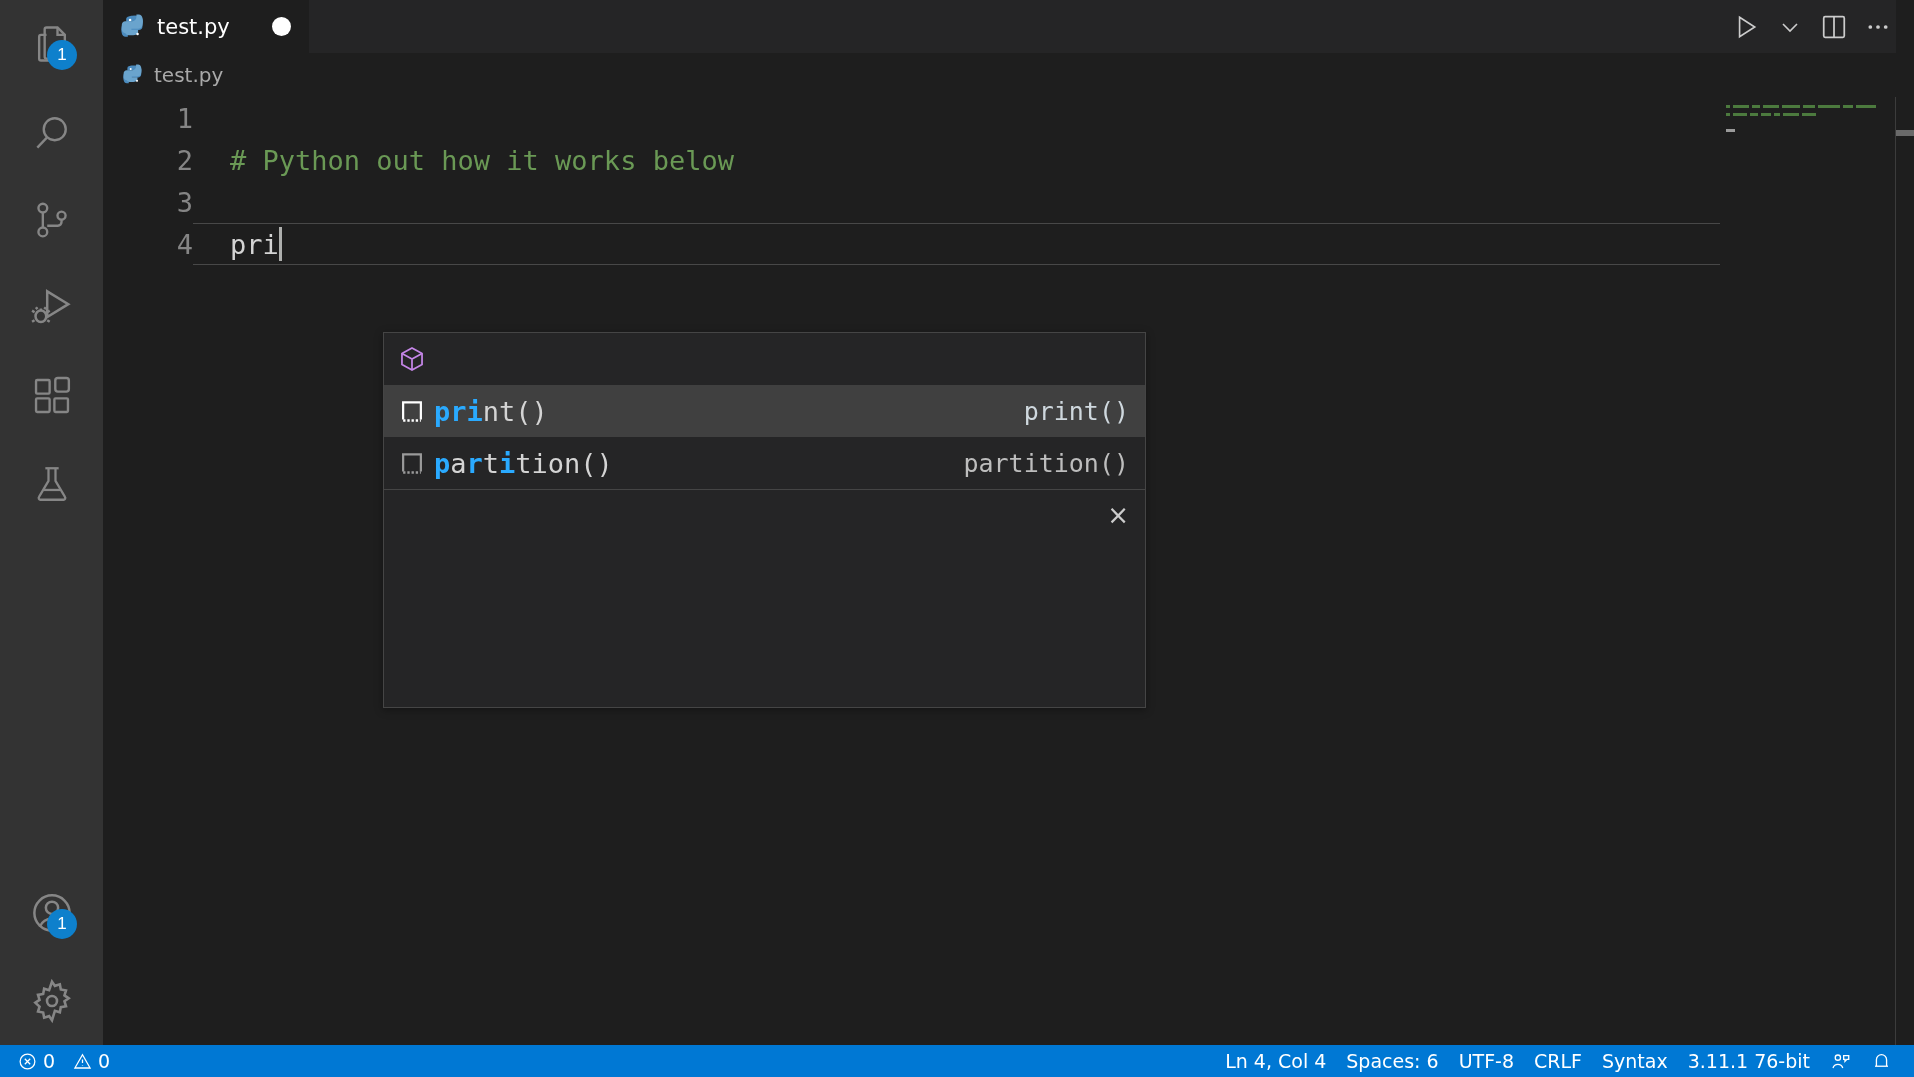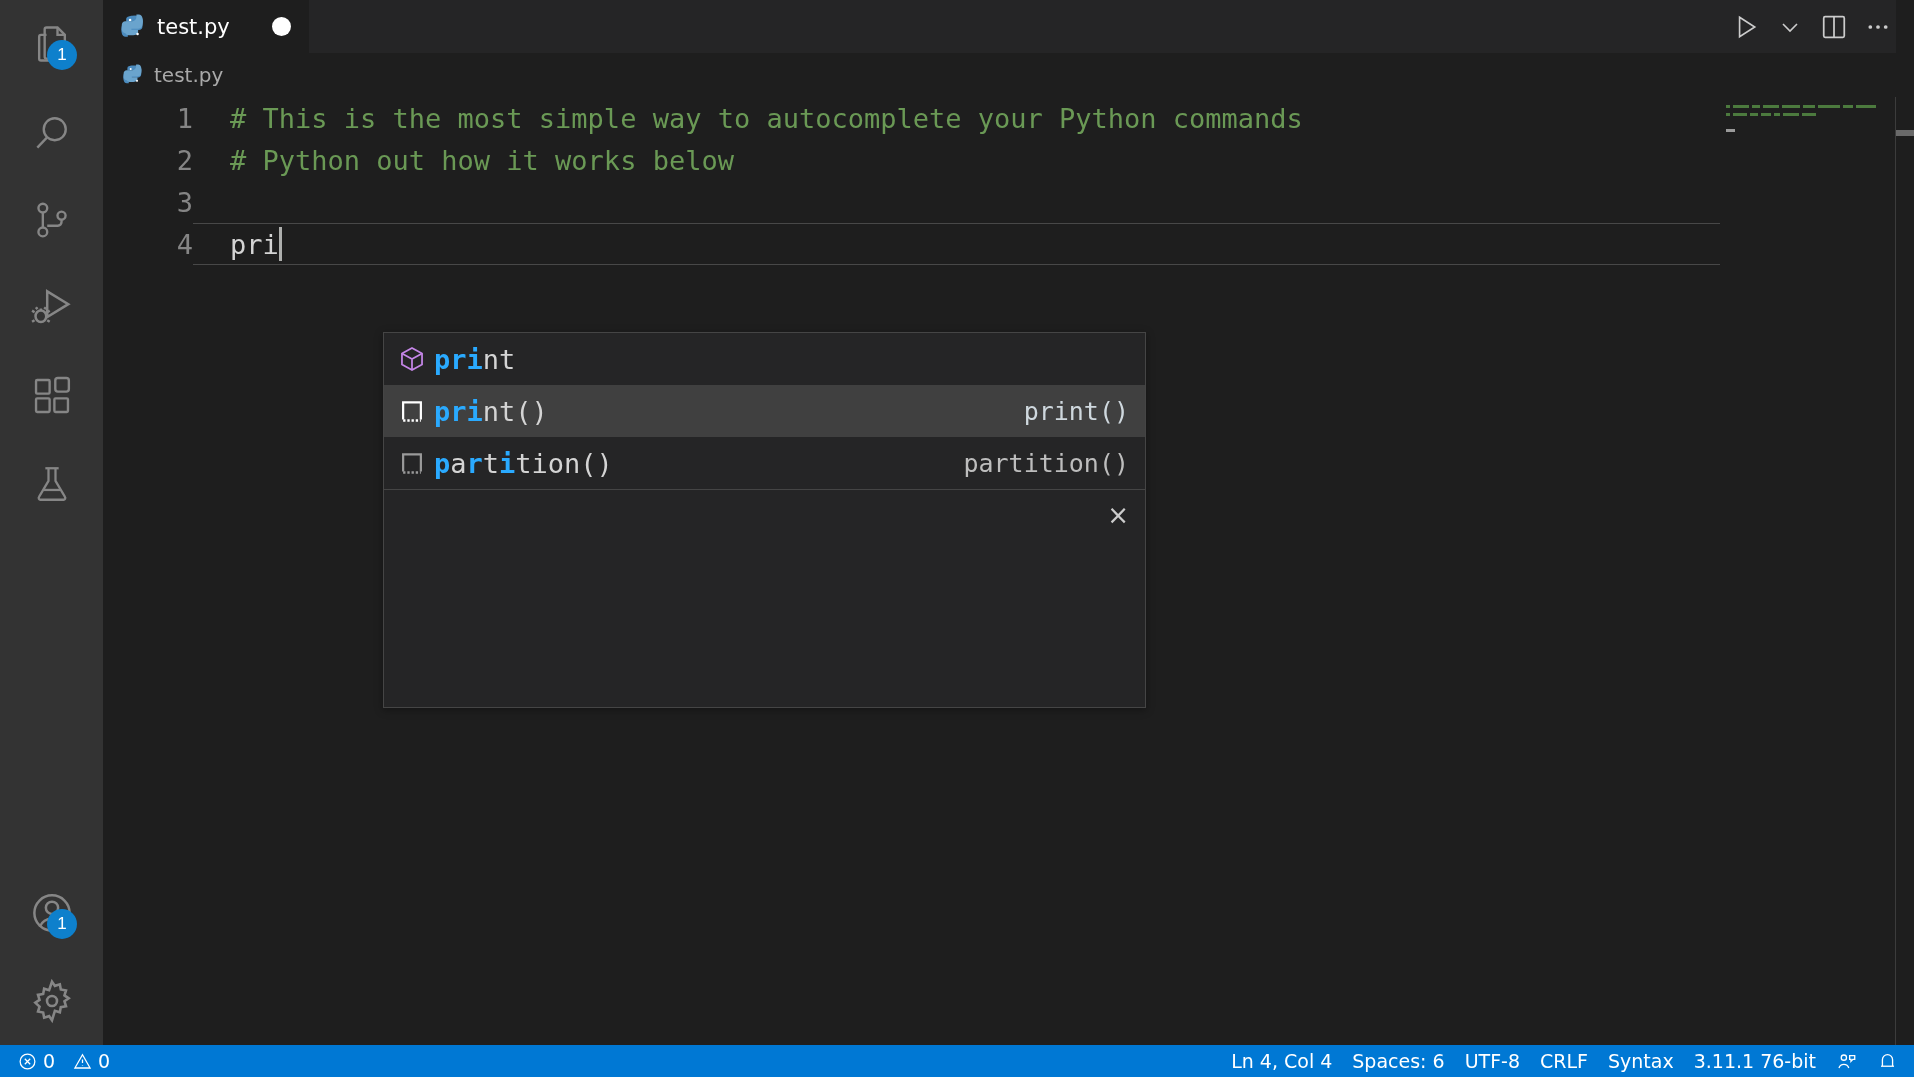--- a/index.html
+++ b/index.html
@@ -212,21 +212,21 @@
     font-family:"DejaVu Sans", sans-serif;
     font-size:19px;
   }
   .sb-item {
     display:flex; align-items:center; gap:6px;
     padding:0 10px; height:32px; white-space:nowrap;
   }
   #status-left { display:flex; align-items:center; padding-left:8px; }
   #status-right {
     display:flex; align-items:center;
-    margin-left:auto; padding-right:6px;
+    margin-left:auto; padding-right:12px;
   }
 </style>
 </head>
 <body>
 
 <div id="activity-bar">
 
   <div class="act-item">
     <svg width="44" height="44" viewBox="0 0 24 24" fill="none" stroke="#868686" stroke-width="1.3">
       <path d="M9 3h6l4 4v12a1 1 0 0 1-1 1h-9a1 1 0 0 1-1-1V4a1 1 0 0 1 1-1z"></path>
@@ -351,21 +351,20 @@
         <circle cx="15.3" cy="18.4" r="1.1" fill="#ffffff"></circle>
       </svg>
     </span>
     <span class="bc-label">test.py</span>
   </div>
 
   <div id="code-area">
 
     <div class="code-line">
       <span class="ln">1</span>
-      <span class="code-text tok-comment"># This is the most simple way to autocomplete your Python commands</span>
     </div>
 
     <div class="code-line">
       <span class="ln">2</span>
       <span class="code-text tok-comment"># Python out how it works below</span>
     </div>
 
     <div class="code-line">
       <span class="ln">3</span>
       <span class="code-text tok-plain"></span>
@@ -417,21 +416,20 @@
 
     <div id="suggest-list">
 
       <div class="sug-row">
         <span class="sug-icon">
           <svg width="28" height="28" viewBox="0 0 24 24" fill="none" stroke="#c586e8" stroke-width="1.5">
             <path d="M12 2.6 20.6 7.3v9.4L12 21.4 3.4 16.7V7.3z"></path>
             <path d="M3.4 7.3 12 12l8.6-4.7M12 12v9.4"></path>
           </svg>
         </span>
-        <span class="sug-label"><span class="hl">pri</span><span>nt</span></span>
         <span class="sug-detail"></span>
       </div>
 
       <div class="sug-row selected">
         <span class="sug-icon">
           <svg width="28" height="28" viewBox="0 0 24 24" fill="none">
             <path d="M4.4 19.2V4.6h15.2v14.6" stroke="#ffffff" stroke-width="1.9"></path>
             <path d="M4.4 20.2h15.2" stroke="#ffffff" stroke-width="2.1" stroke-dasharray="2 1.6"></path>
           </svg>
         </span>

